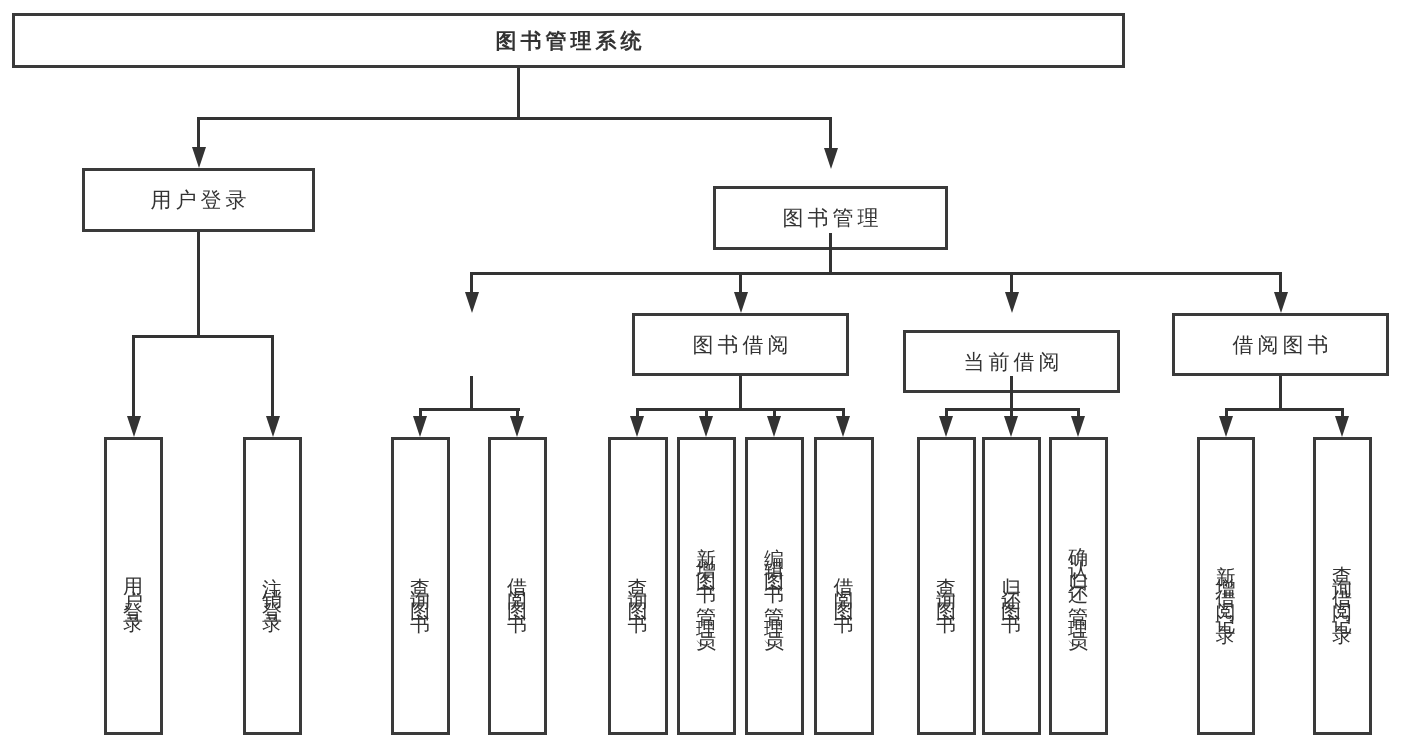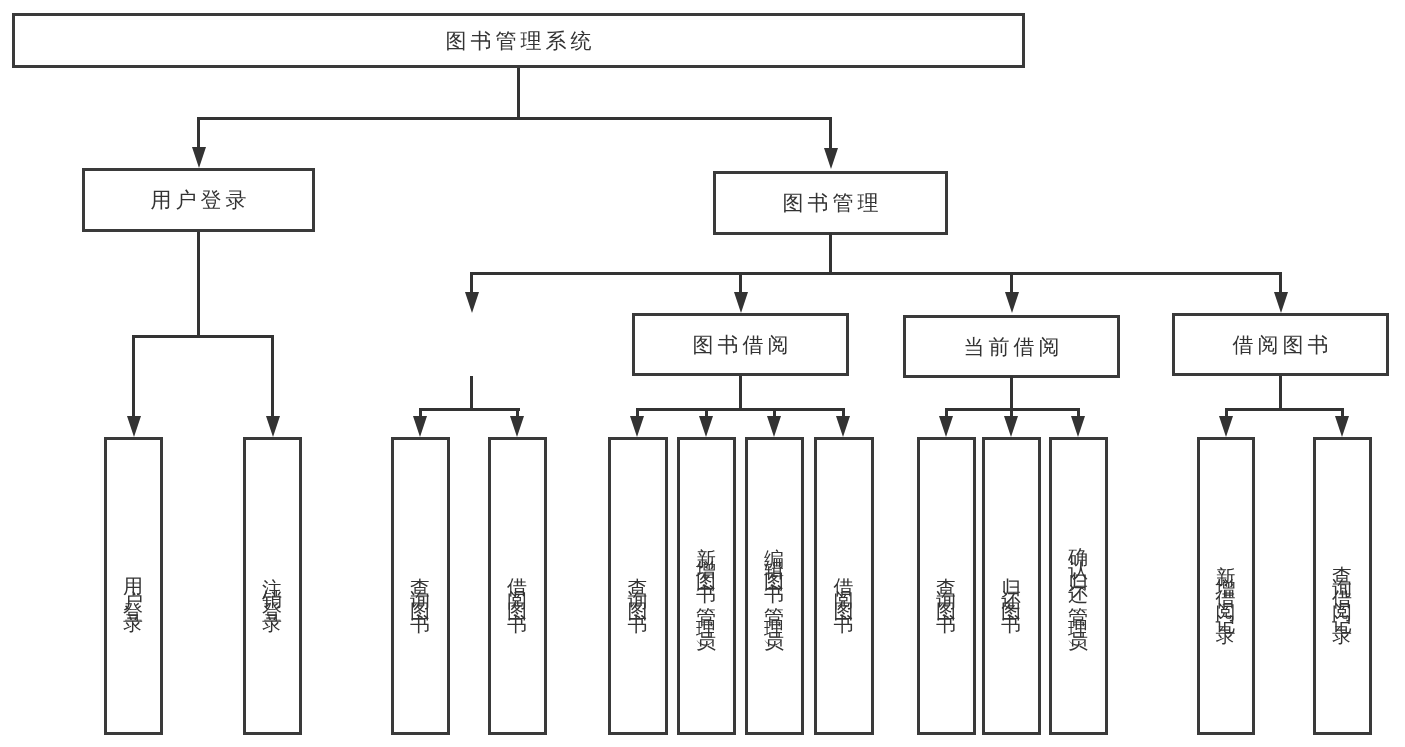--- a/index.html
+++ b/index.html
@@ -28,27 +28,27 @@
   .watermark {
     position:absolute; top:712px; right:7px;
     font-size:20px; letter-spacing:1px; color:#c9c9c9; white-space:nowrap;
   }
 </style>
 </head>
 <body>
 
 <div class="stage">
 
-  <div class="box h" style="left:12px; top:13px; width:1013px; height:55px;">图书管理系统</div>
+  <div class="box h" style="left:12px; top:13px; width:1113px; height:55px;font-weight:bold;">图书管理系统</div>
 
   <div class="box h" style="left:82px; top:168px; width:233px; height:64px;">用户登录</div>
-  <div class="box h" style="left:713px; top:171px; width:235px; height:64px;">图书管理</div>
+  <div class="box h" style="left:713px; top:186px; width:235px; height:64px;">图书管理</div>
 
   <div class="box h" style="left:632px; top:313px; width:217px; height:63px;">图书借阅</div>
-  <div class="box h" style="left:903px; top:315px; width:217px; height:63px;">当前借阅</div>
+  <div class="box h" style="left:903px; top:330px; width:217px; height:63px;">当前借阅</div>
   <div class="box h" style="left:1172px; top:313px; width:217px; height:63px;">借阅图书</div>
 
   <div class="box v" style="left:104px; top:437px; width:59px; height:298px;">
     <span class="vtext">用户登录</span>
   </div>
   <div class="box v" style="left:243px; top:437px; width:59px; height:298px;">
     <span class="vtext">注销登录</span>
   </div>
   <div class="box v" style="left:391px; top:437px; width:59px; height:298px;">
     <span class="vtext">查询图书</span>

